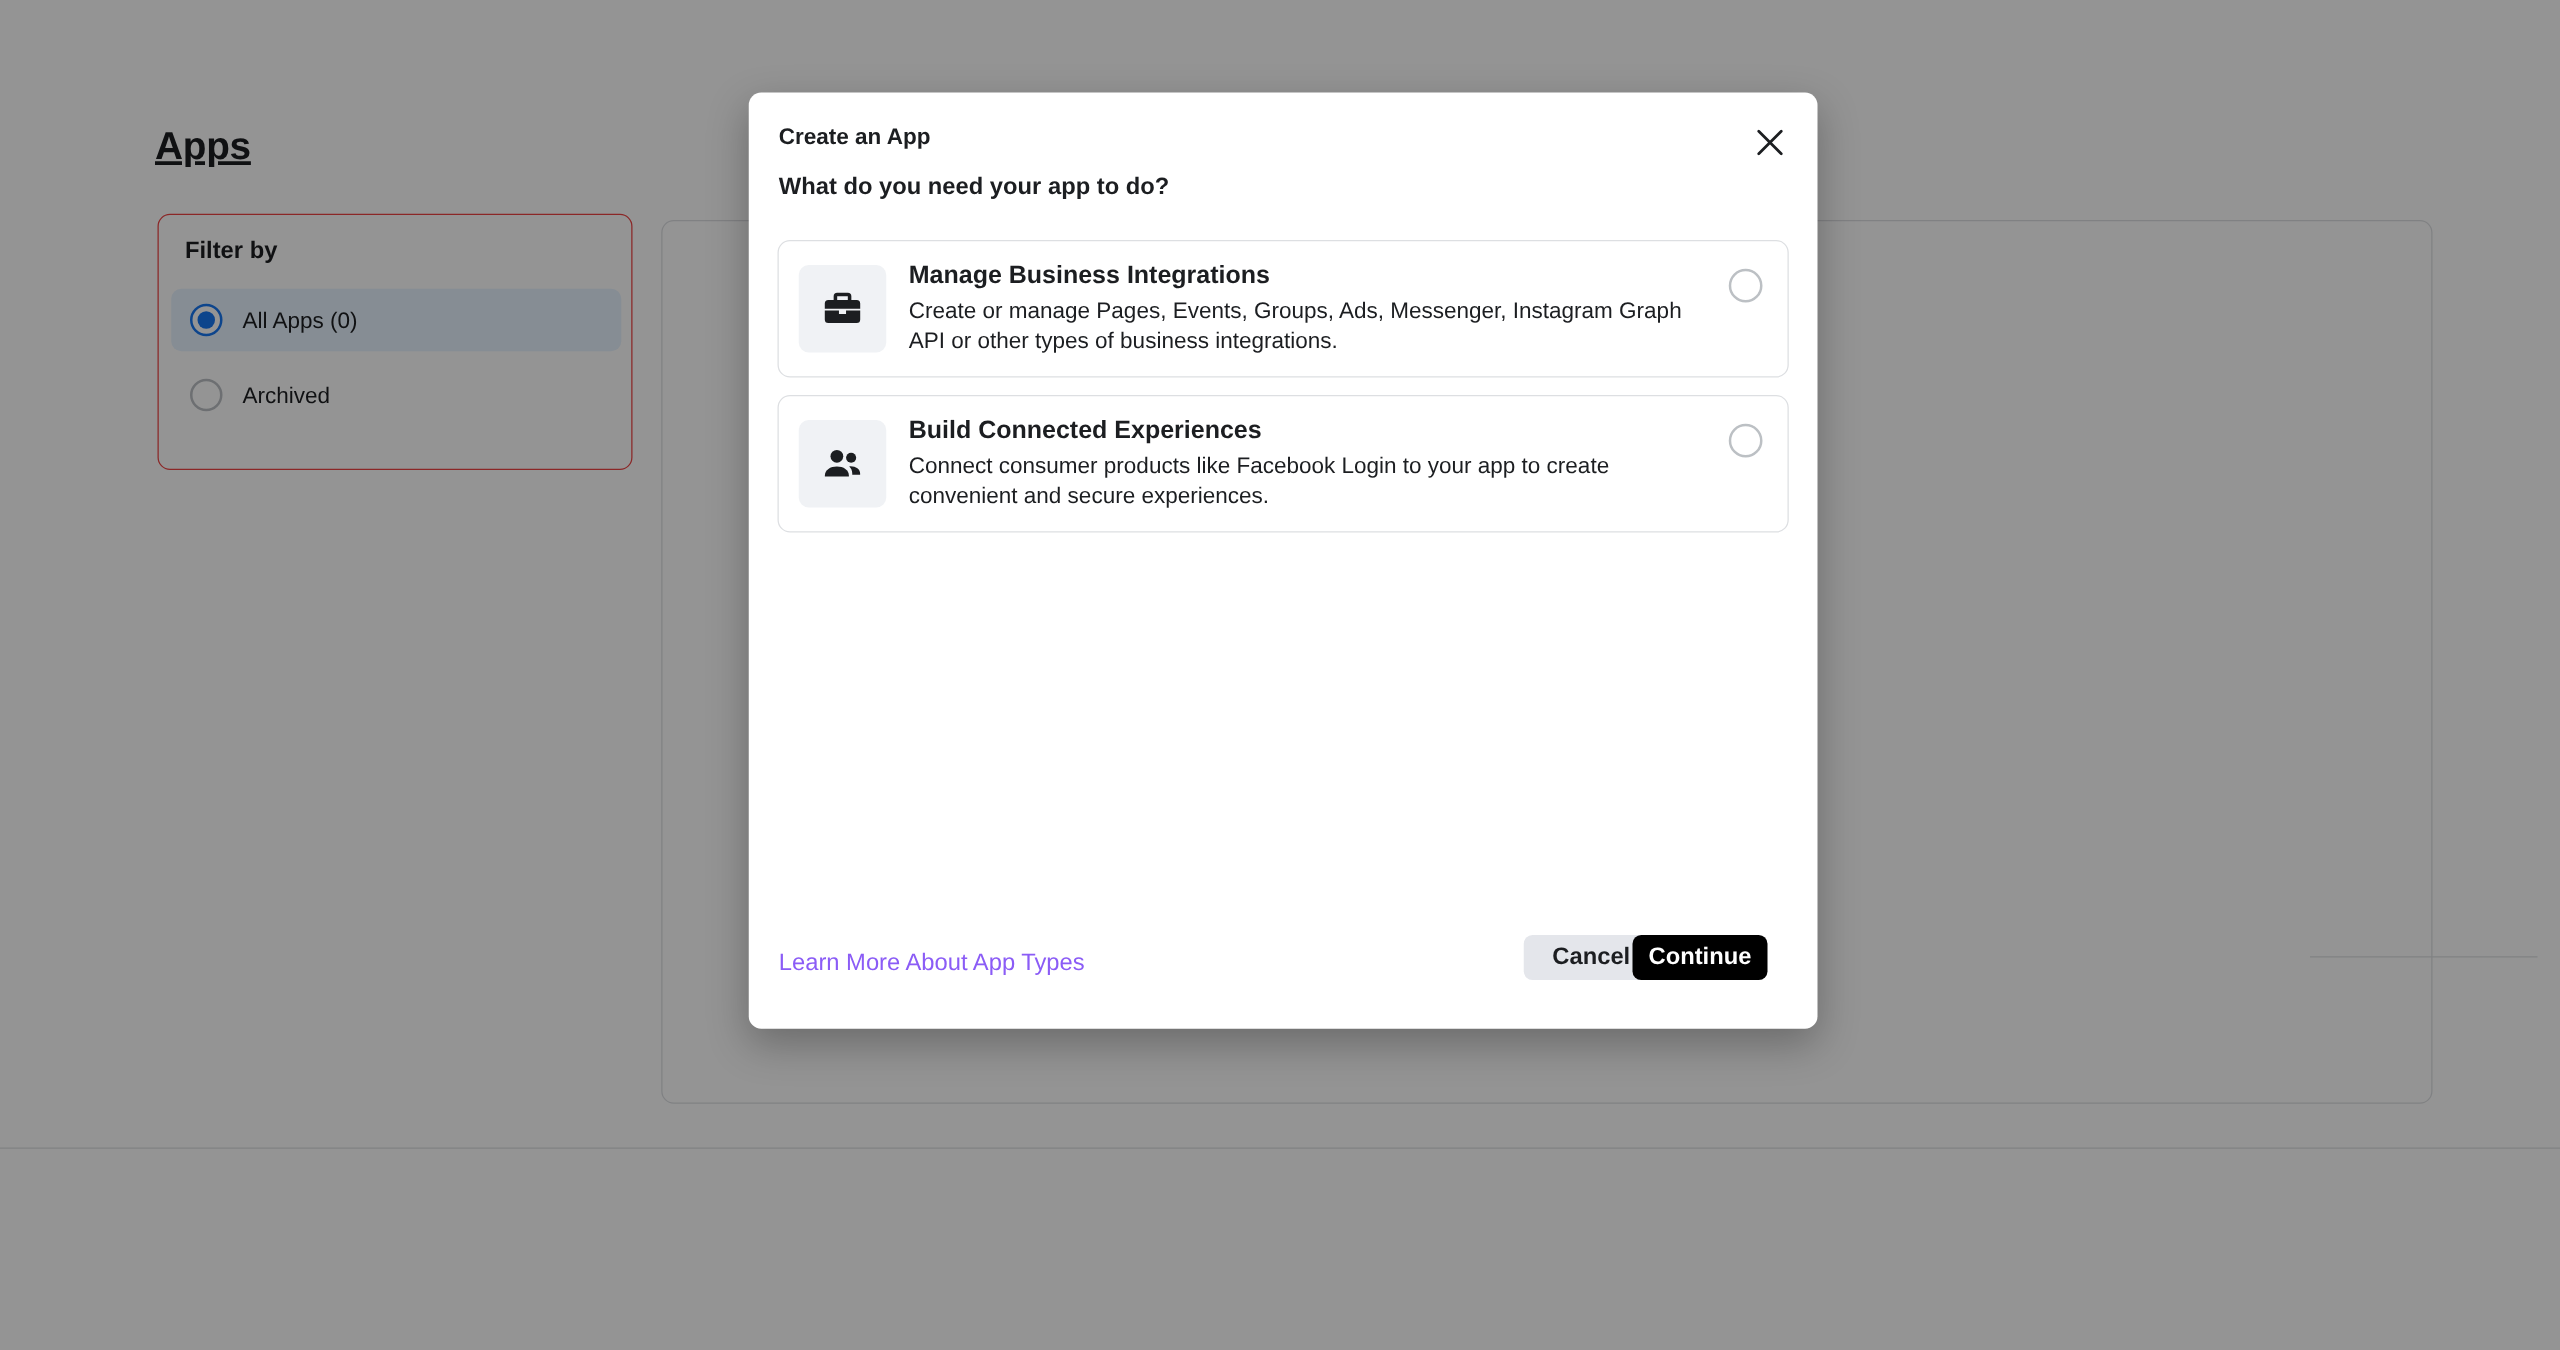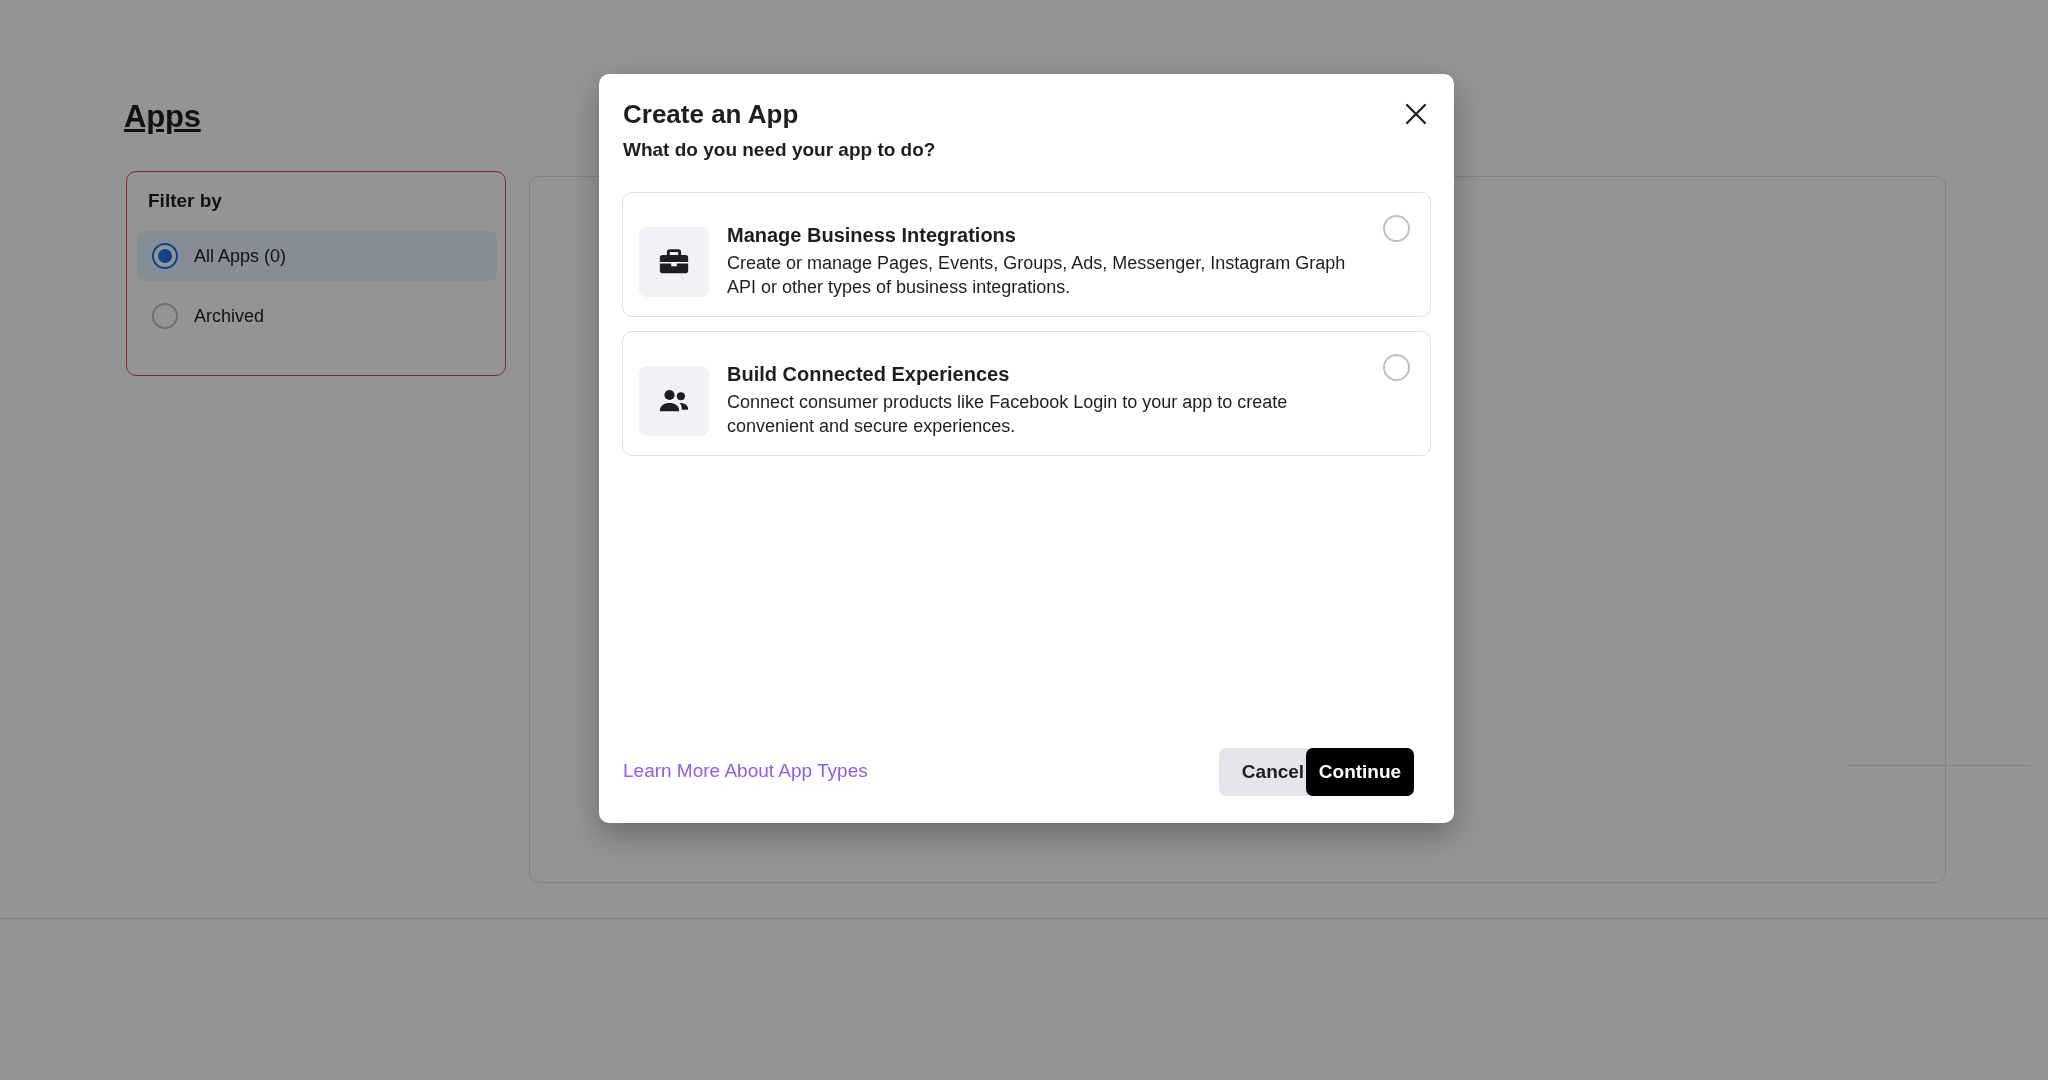--- a/index.html
+++ b/index.html
@@ -129,21 +129,21 @@
     left: 599px; top: 74px;
     width: 855px; height: 749px;
     background: #ffffff;
     border-radius: 10px;
     box-shadow: 0 12px 32px rgba(0,0,0,0.28);
   }
 
   .modal-title {
     position: absolute;
     left: 24px; top: 25px;
-    font-size: 26px;
+    font-size: 18px;
     font-weight: bold;
     color: #1c1e21;
   }
 
   .modal-close {
     position: absolute;
     right: 20px; top: 22px;
     width: 36px; height: 36px;
     display: flex; align-items: center; justify-content: center;
     border-radius: 50%;
@@ -167,21 +167,21 @@
 
   .option-card {
     position: relative;
     width: 809px;
     background: #ffffff;
     border: 1px solid #dddfe2;
     border-radius: 10px;
     margin-bottom: 14px;
     display: flex;
     align-items: center;
-    padding: 31px 20px 16px 16px;
+    padding: 16px 20px 16px 16px;
     min-height: 108px;
     cursor: pointer;
   }
 
   .option-icon {
     width: 70px; height: 70px;
     background: #f0f2f5;
     border-radius: 8px;
     flex: 0 0 auto;
     display: flex;
@@ -227,21 +227,21 @@
     left: 24px; top: 35px;
     font-size: 19px;
     color: #8b5cf6;
     text-decoration: none;
     cursor: pointer;
   }
 
   .btn {
     position: absolute;
     top: 23px;
-    height: 48px;
+    height: 36px;
     border-radius: 7px;
     border: none;
     font-size: 19px;
     font-weight: bold;
     font-family: "Liberation Sans", sans-serif;
     cursor: pointer;
     display: flex;
     align-items: center;
     justify-content: center;
   }

